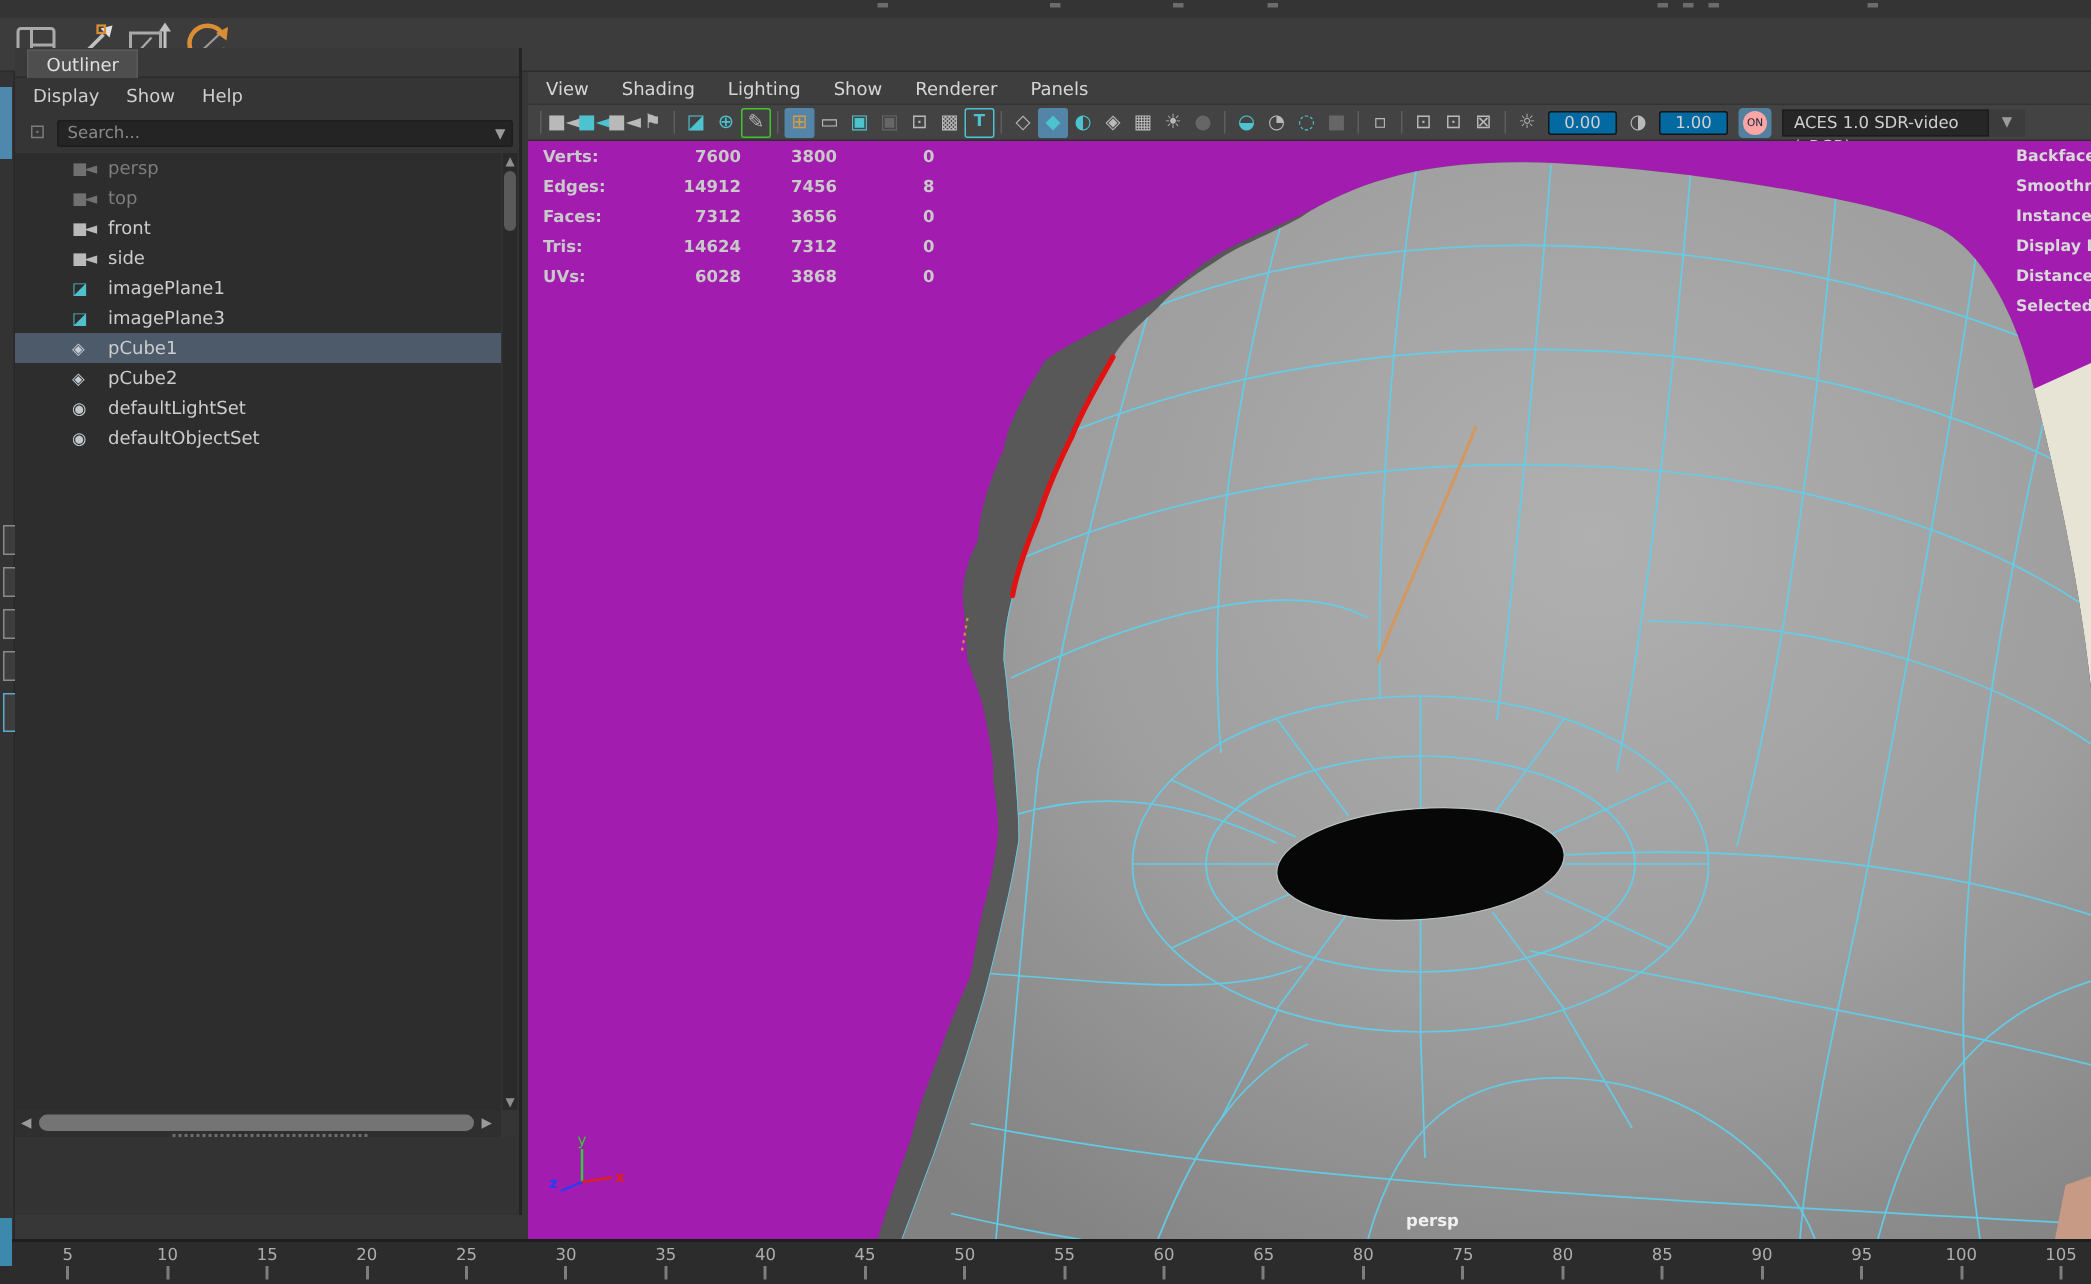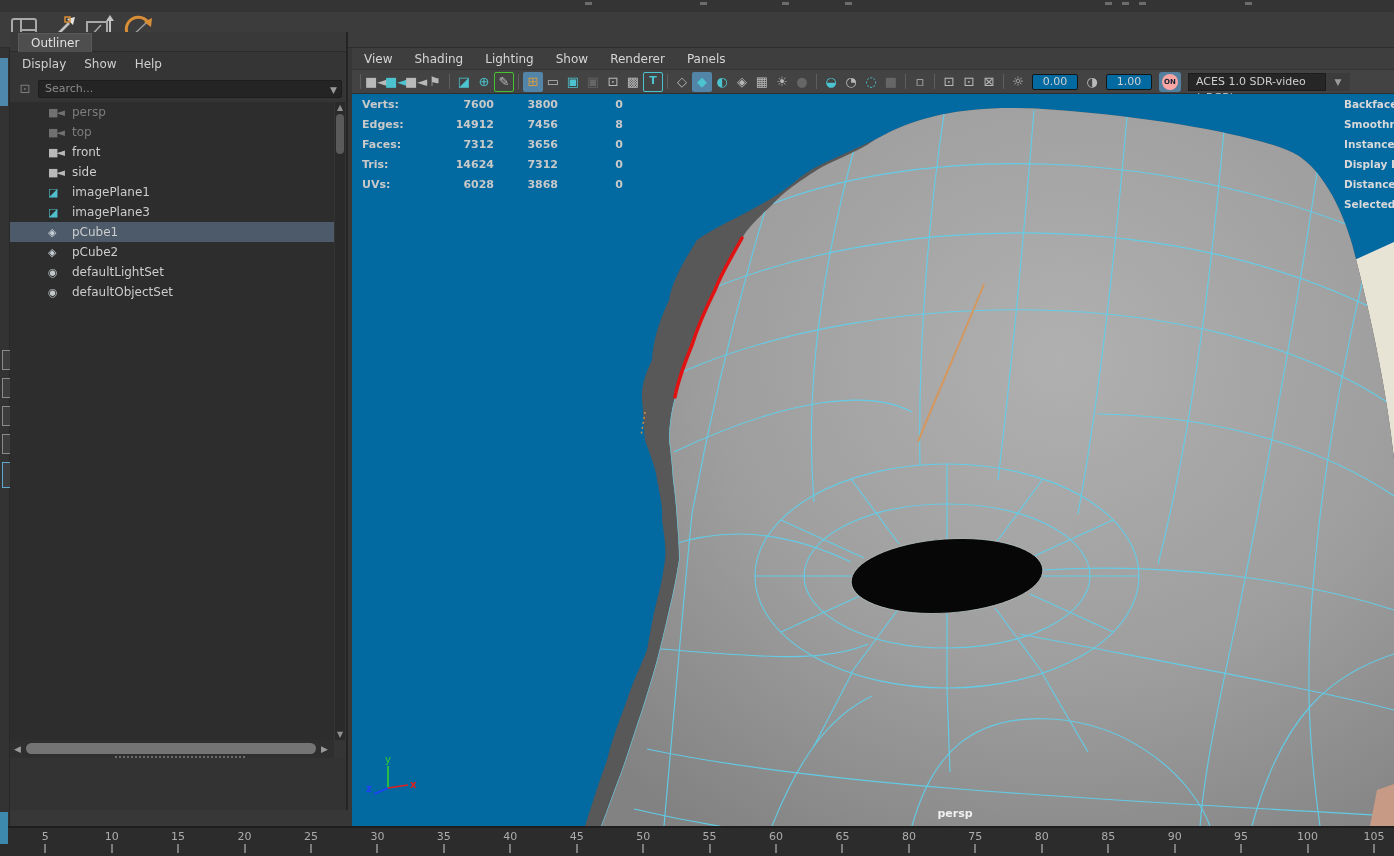--- a/index.html
+++ b/index.html
@@ -63,28 +63,28 @@
   .vpicon.dimmed { color:#666; }
   .vpicon.orange { color:#d99a3f; }
   .vpicon.active { background:#5285a8; border-radius:2px; }
   .vpicon.active-green { border:1px solid #44c42e; border-radius:2px; line-height:17px; }
   .vpicon.boxed { border:1px solid #4cc3ce; border-radius:2px; line-height:16px; font-size:11px; font-weight:bold; }
   .numfield { width:46px; height:16px; background:#0369a1; border:1px solid #151515; border-radius:2px;
     color:#d0d0d0; font-size:11px; line-height:14px; text-align:center; margin:0 4px; flex:none; }
   .ontoggle { width:22px; height:20px; border-radius:3px; background:#52809e; margin:0 3px; flex:none;
     display:flex; align-items:center; justify-content:center; }
   .ontoggle b { width:16px; height:16px; border-radius:50%; background:#fca5a5; color:#123; font-size:7px;
-    display:flex; align-items:center; justify-content:center; font-weight:bold; }
+    display:flex; align-items:center; justify-content:center; font-weight:normal; }
   .vtdropdown { width:138px; height:18px; background:#262626; border:1px solid #1c1c1c; color:#cfcfcf;
     font-size:11px; line-height:16px; padding:0 7px; margin-left:4px; flex:none; }
   .vtdroparrow { width:24px; height:18px; background:#3c3c3c; color:#9c9c9c; font-size:9px; text-align:center;
     line-height:18px; flex:none; }
 
   
-  .vp3d { position:absolute; left:0; top:46px; width:1042px; height:732px; background:#0369a1; overflow:hidden; }
+  .vp3d { position:absolute; left:0; top:46px; width:1042px; height:732px; background:#a21caf; overflow:hidden; }
   .vp3d svg.scene { position:absolute; left:0; top:0; }
   .hud { position:absolute; left:10px; top:0; }
   .hudrow { height:20px; display:flex; align-items:center; }
   .hl { width:58px; font-size:11px; font-weight:bold; color:#c9c9c9; }
   .hv { font-size:11px; font-weight:bold; color:#c9c9c9; text-align:right; }
   .v1 { width:74px; } .v2 { width:64px; } .v3 { width:65px; }
   .hudright { position:absolute; left:992px; top:0; width:50px; overflow:hidden; }
   .hudright div { height:20px; font-size:10.5px; font-weight:bold; color:#d8d8d8; white-space:nowrap; line-height:20px; }
   .persplabel { position:absolute; left:558px; bottom:6px; width:90px; text-align:center;
     color:#f0f0f0; font-size:11px; font-weight:bold; }

